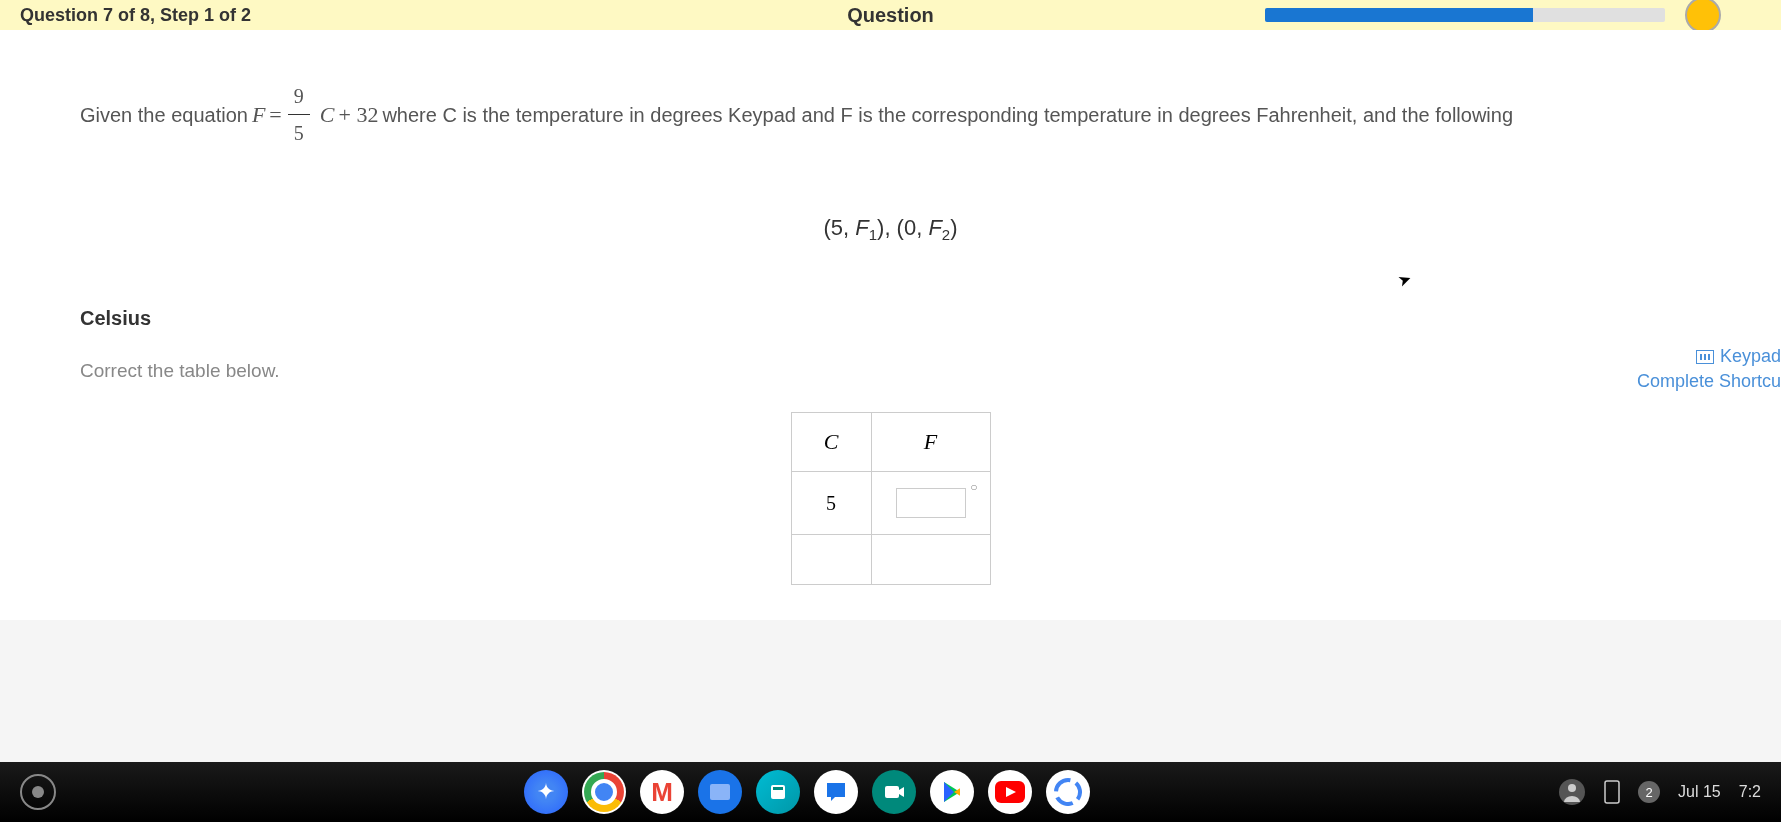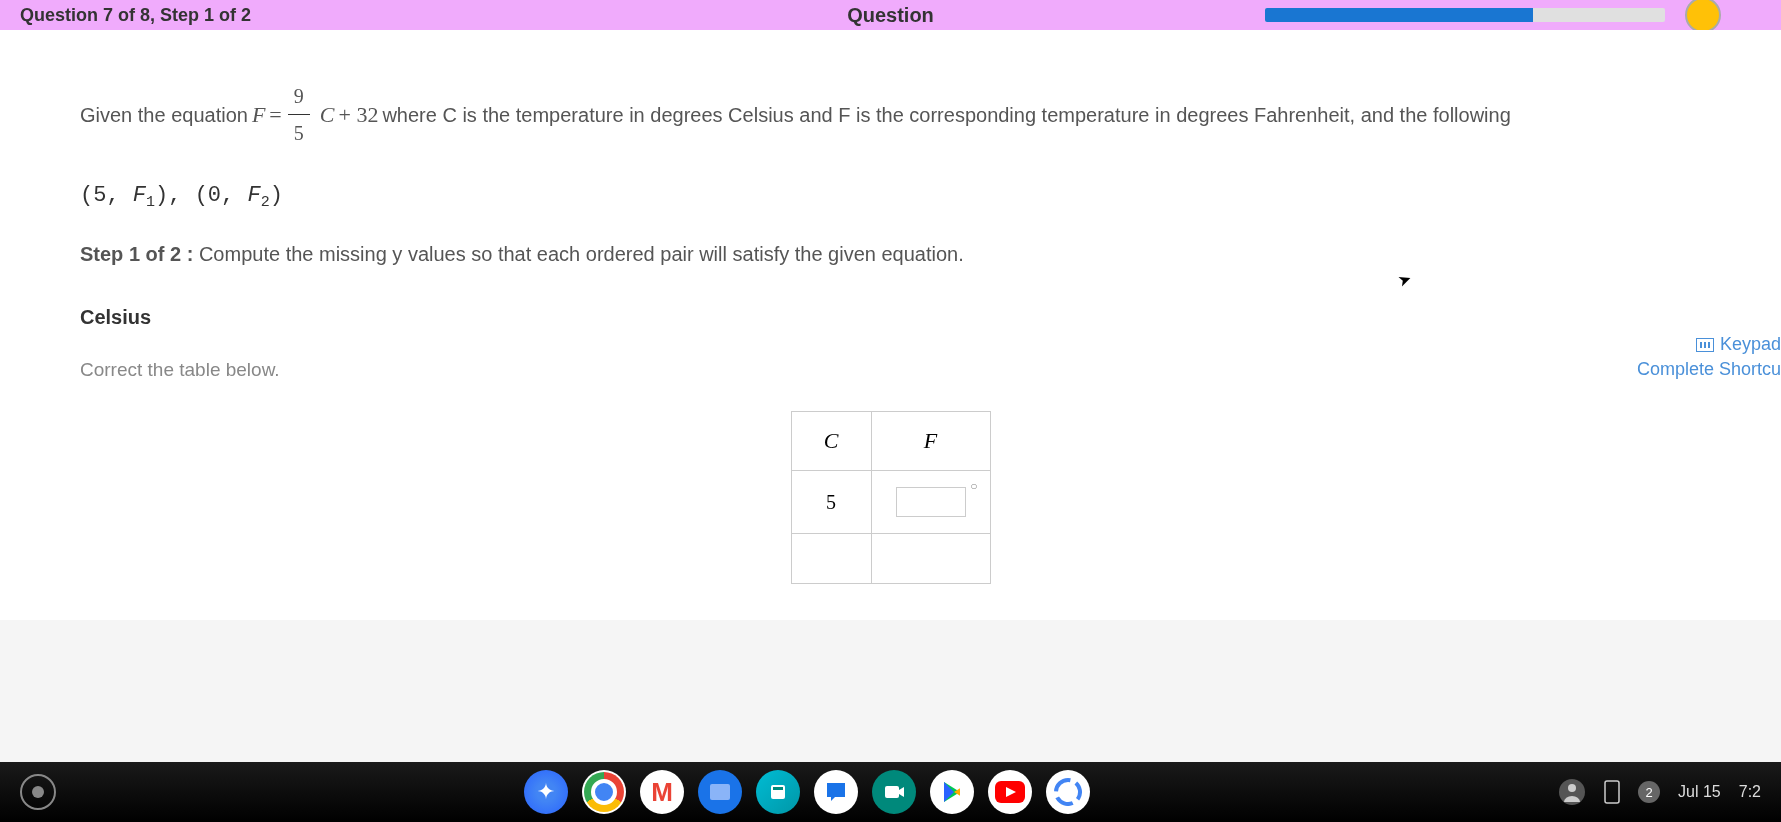--- a/index.html
+++ b/index.html
@@ -12,21 +12,21 @@
       background: #f5f5f5;
       width: 1781px;
       height: 822px;
       overflow: hidden;
       position: relative;
     }
     .header-bar {
       display: flex;
       align-items: center;
       height: 30px;
-      background: #f0abfc;
+      background: #fef9c3;
       padding: 0 20px;
       position: relative;
     }
     .question-label {
       color: #333;
       font-size: 18px;
       font-weight: 600;
     }
     .correct-label {
       position: absolute;
@@ -100,24 +100,24 @@
     .fraction-num {
       border-bottom: 1.5px solid #333;
       padding: 0 6px;
       font-size: 20px;
     }
     .fraction-den {
       padding: 0 6px;
       font-size: 20px;
     }
     .ordered-pairs-display {
-      text-align: left;
-      font-family: Liberation Mono, monospace;
+      text-align: center;
+      font-family: Liberation Sans, sans-serif;
       font-size: 22px;
-      margin: 32px 0;
+      margin: 64px 0;
       color: #333;
     }
     .ordered-pairs-display .sub {
       font-size: 15px;
       vertical-align: sub;
     }
     .step-label {
       color: #555;
       font-size: 20px;
       margin-bottom: 40px;
@@ -127,21 +127,21 @@
     }
     .answer-label {
       color: #333;
       font-size: 20px;
       font-weight: 700;
       margin-bottom: 30px;
     }
     .keypad-area {
       position: absolute;
       right: 0;
-      top: 304px;
+      top: 316px;
       color: #4a90d9;
       font-size: 18px;
       text-align: center;
     }
     .keypad-link {
       display: flex;
       align-items: center;
       justify-content: flex-end;
       gap: 6px;
       margin-bottom: 4px;
@@ -322,31 +322,28 @@
     <div class="equation-line">
       <span>Given the equation </span>
       <span class="math-var">F</span>
       <span class="math-num"> = </span>
       <span class="fraction">
         <span class="fraction-num">9</span>
         <span class="fraction-den">5</span>
       </span>
       <span class="math-var">C</span>
       <span class="math-num"> + 32</span>
-      <span style="margin-left:4px;"> where C is the temperature in degrees Celsius and F is the corresponding temperature in degrees Fahrenheit, and the following</span>
+      <span style="margin-left:4px;"> where C is the temperature in degrees Keypad and F is the corresponding temperature in degrees Fahrenheit, and the following</span>
     </div>
   </div>
 
   <div class="ordered-pairs-display">
     (5, <span style="font-style:italic;">F</span><span class="sub">1</span>), (0, <span style="font-style:italic;">F</span><span class="sub">2</span>)
   </div>
 
-  <div class="step-label">
-    <strong>Step 1 of 2 :</strong><span> Compute the missing y values so that each ordered pair will satisfy the given equation.</span>
-  </div>
 
   <div class="answer-label">Celsius</div>
 
   <div class="keypad-area">
     <div class="keypad-link">
       <span class="keypad-icon"></span>
       <span>Keypad</span>
     </div>
     <div>Complete Shortcu</div>
   </div>

